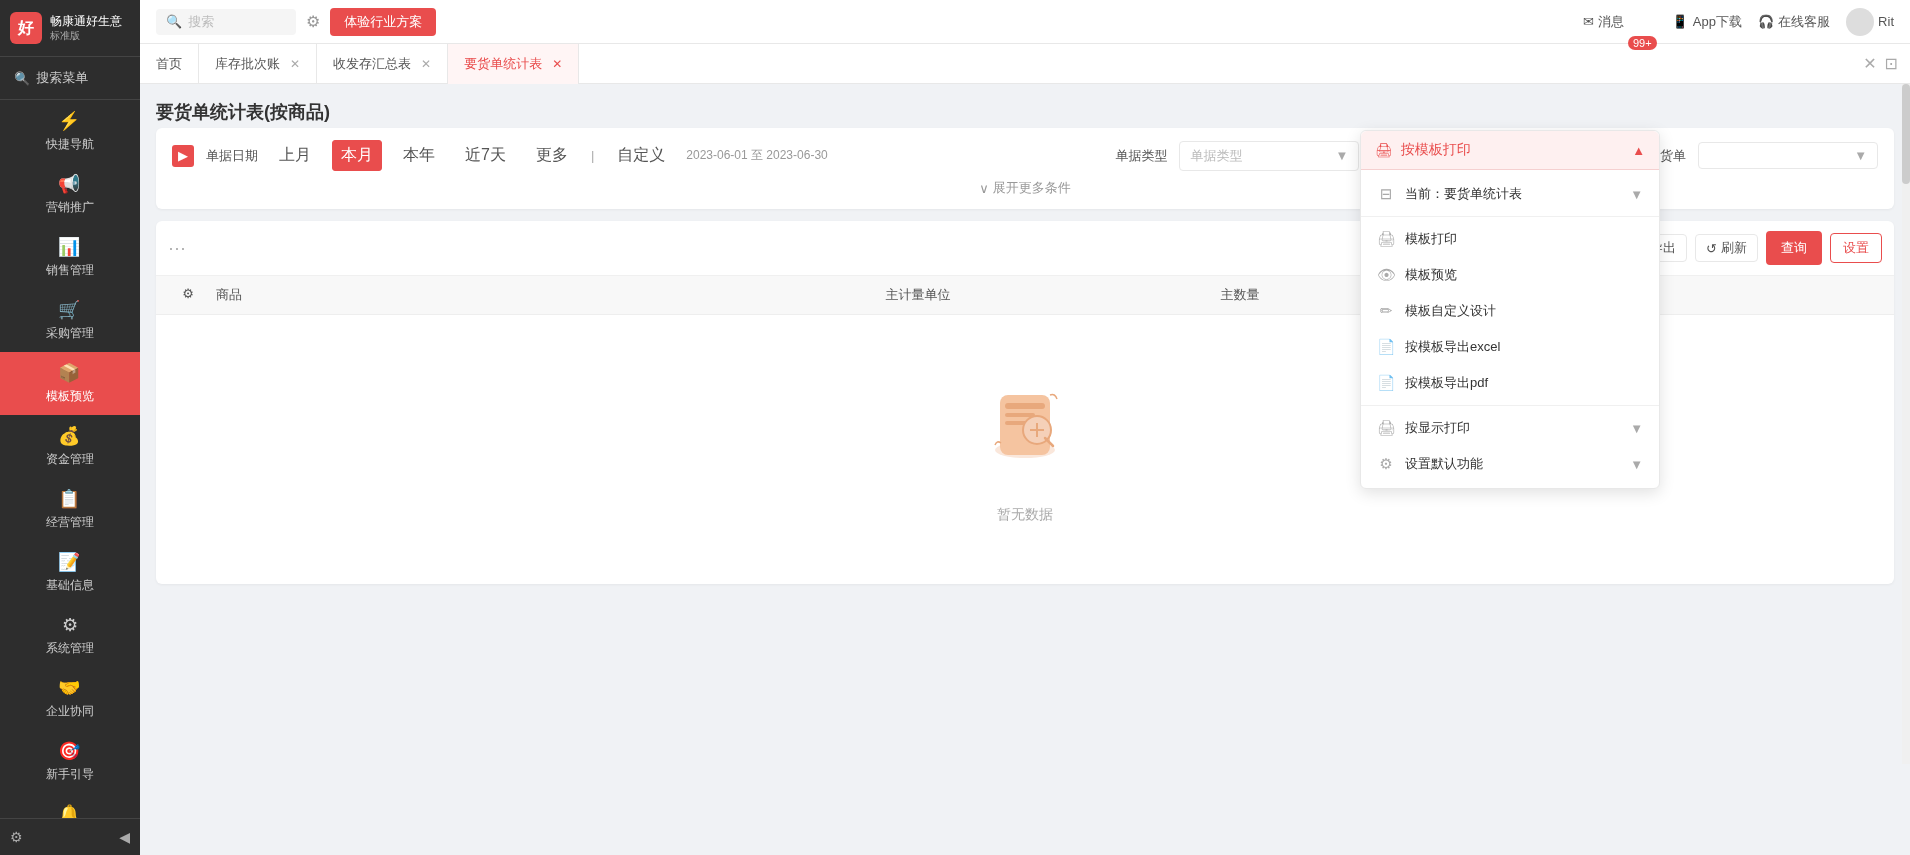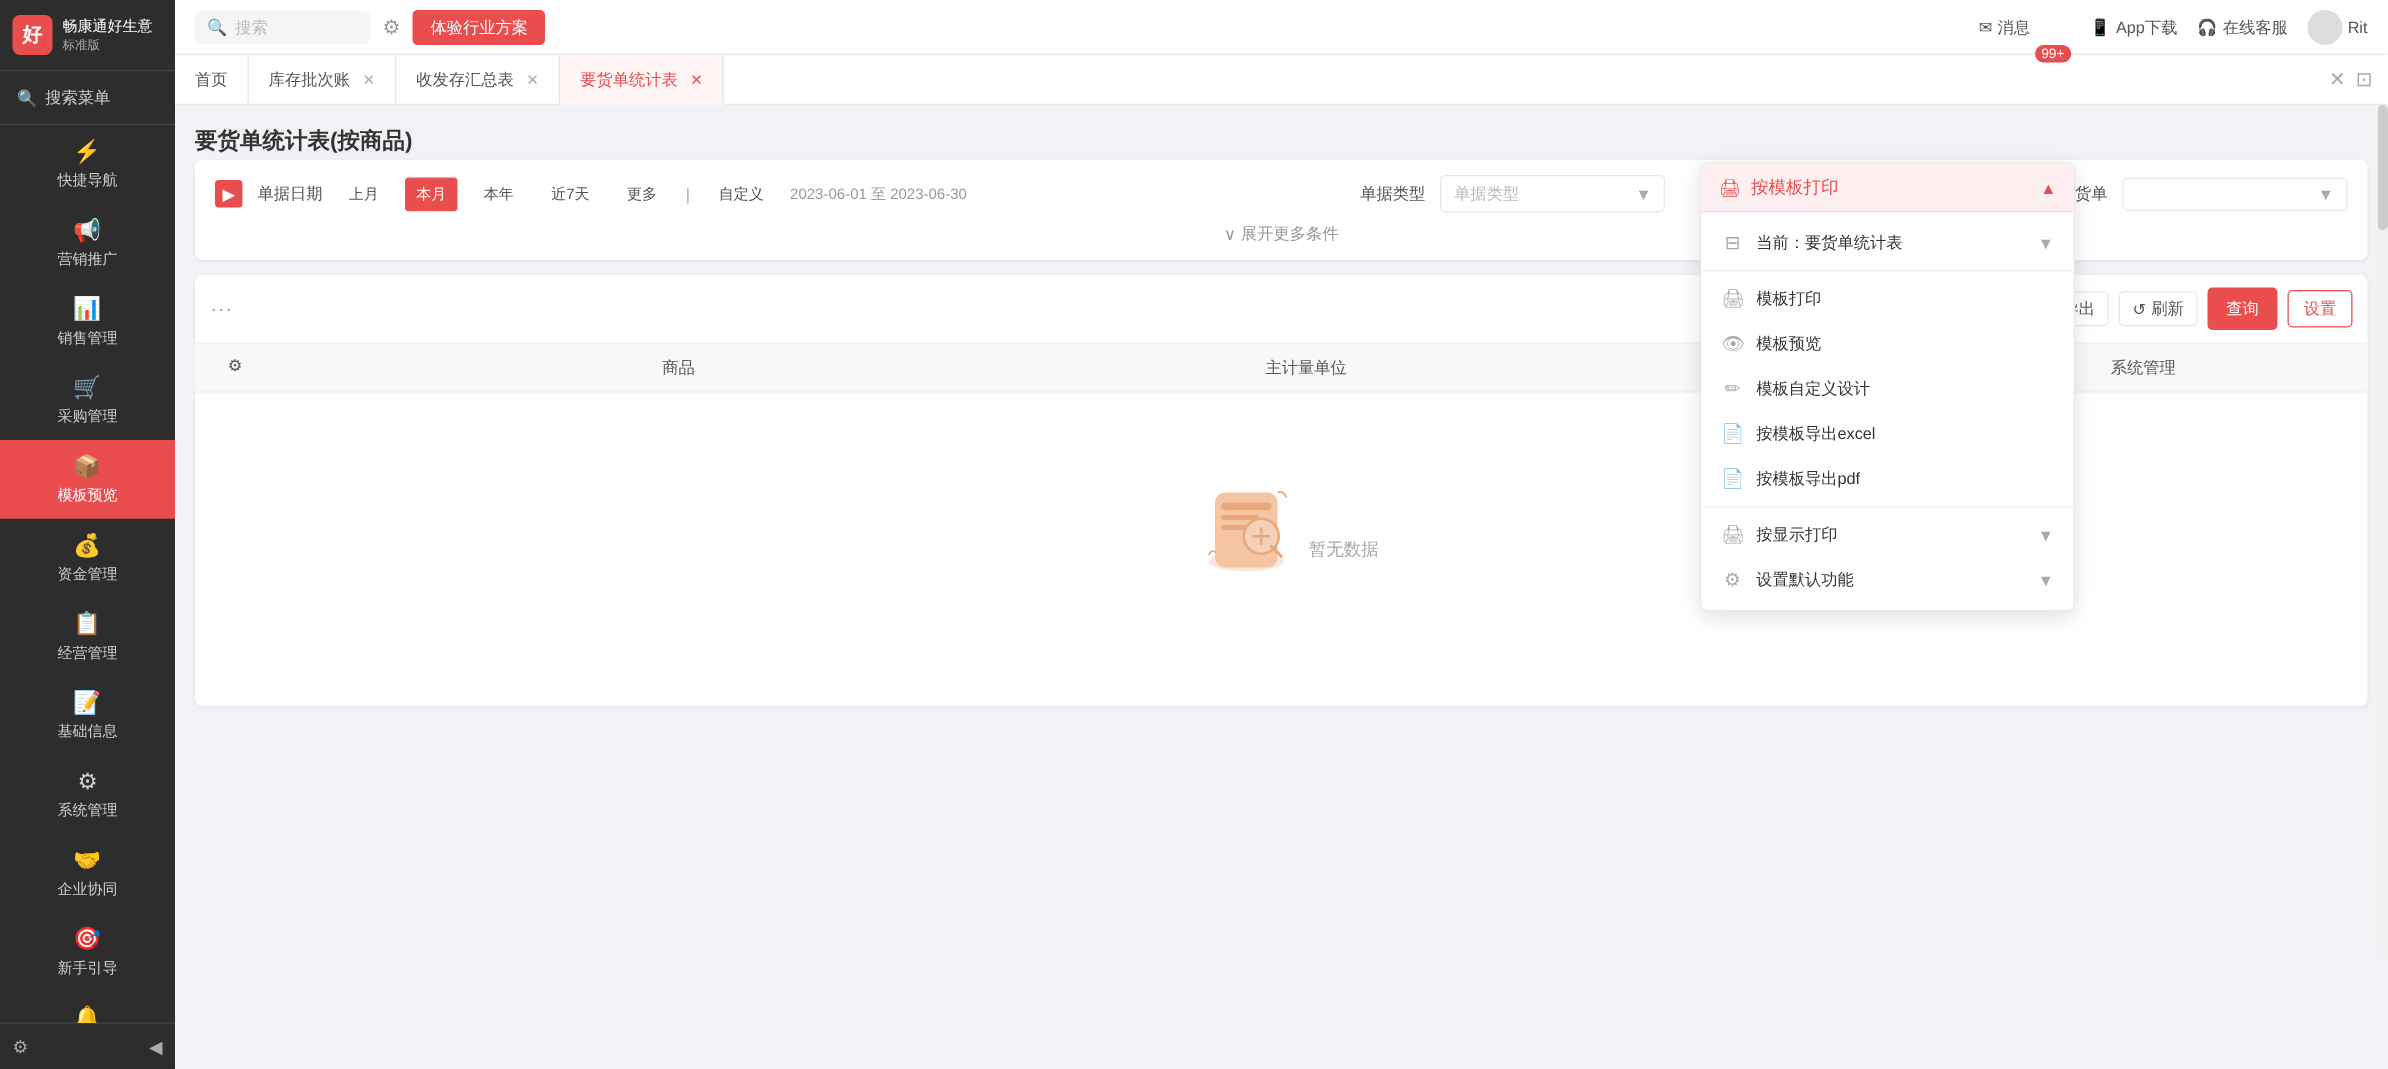--- a/index.html
+++ b/index.html
@@ -110,21 +110,21 @@
     }
     .filter-row { display: flex; align-items: center; gap: 12px; flex-wrap: wrap; }
     .filter-expand-btn {
       display: flex; align-items: center; gap: 4px;
       color: #999; font-size: 13px; cursor: pointer; margin: 8px auto 0;
       justify-content: center;
     }
     .date-label { font-size: 13px; color: #555; white-space: nowrap; }
     .date-btn {
       padding: 4px 8px; border-radius: 3px; cursor: pointer;
-      font-size: 12px; color: #555; border: 1px solid transparent;
+      font-size: 16px; color: #555; border: 1px solid transparent;
     }
     .date-btn.active { background: #e94d4d; color: white; border-color: #e94d4d; }
     .date-range { font-size: 12px; color: #999; }
     .filter-select {
       display: flex; align-items: center; gap: 6px;
       border: 1px solid #e8e8e8; border-radius: 4px; padding: 5px 10px;
       background: #fff; cursor: pointer; min-width: 180px;
       font-size: 13px; color: #555;
     }
     .filter-select-arrow { margin-left: auto; color: #aaa; }
@@ -139,41 +139,41 @@
       border-bottom: 1px solid #f0f0f0; gap: 8px;
     }
     .table-header {
       display: grid;
       grid-template-columns: 40px 2fr 1fr 1fr 1fr;
       background: #f8f8f8; border-bottom: 1px solid #eee;
       padding: 0 12px;
     }
     .th {
       padding: 10px 8px; font-size: 13px; font-weight: 500; color: #555;
-      text-align: center;
+      text-align: left;
     }
     .th:first-child { text-align: center; }
 
     
     .toolbar-btn {
       display: flex; align-items: center; gap: 4px;
       padding: 5px 12px; border-radius: 4px; cursor: pointer;
       font-size: 13px; border: 3px solid #c4b5fd; background: #fff; color: #555;
     }
     .toolbar-btn-primary {
       background: #e94d4d; color: white; border-color: #e94d4d;
     }
     .toolbar-btn-outline {
       border: 1px solid #e94d4d; color: #e94d4d; background: #fff;
     }
     .toolbar-dots { color: #aaa; cursor: pointer; font-size: 18px; }
 
     
     .empty-state {
-      display: flex; flex-direction: row; align-items: center;
+      display: flex; flex-direction: column; align-items: center;
       justify-content: center; padding: 60px 0;
     }
     .empty-icon {
       font-size: 80px; margin-bottom: 12px;
     }
     .empty-text { color: #aaa; font-size: 14px; }
 
     
     .print-menu {
       position: fixed;

